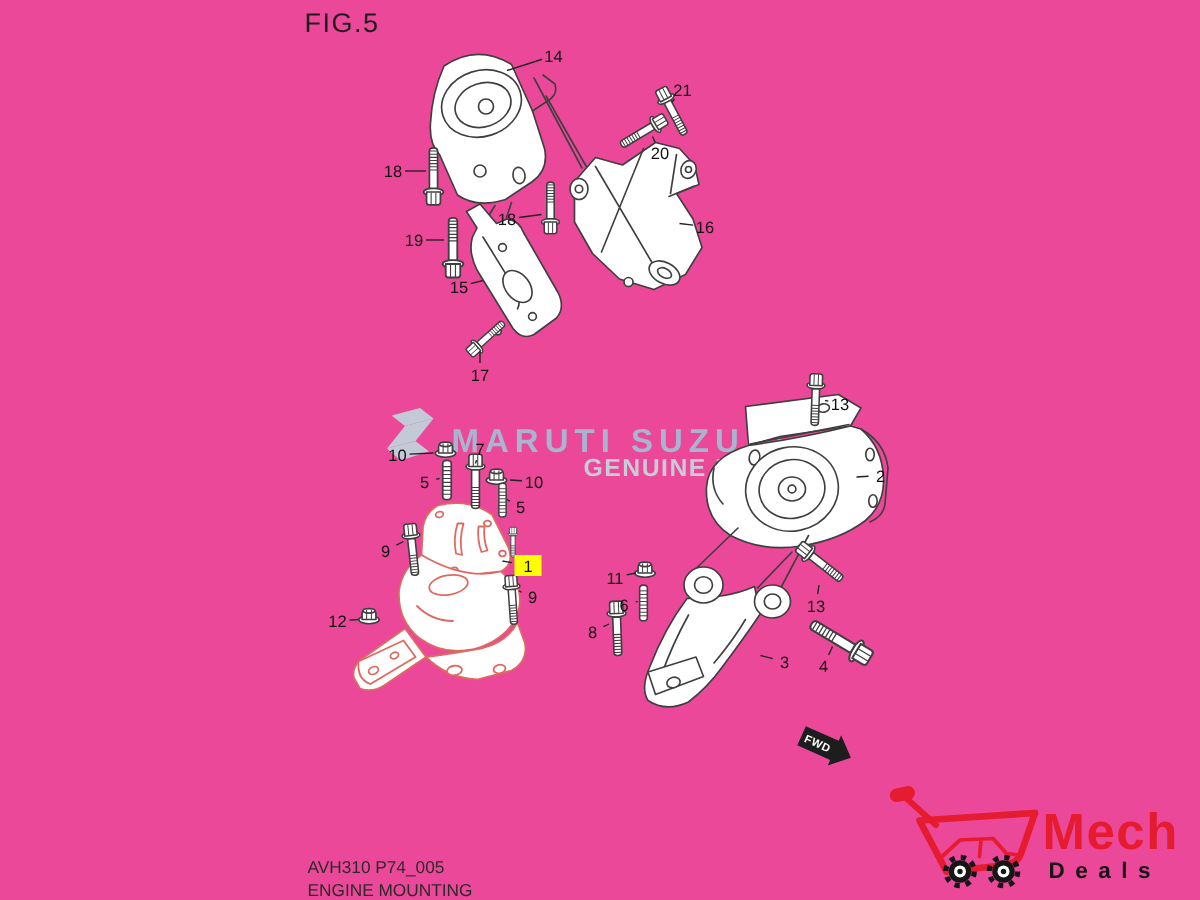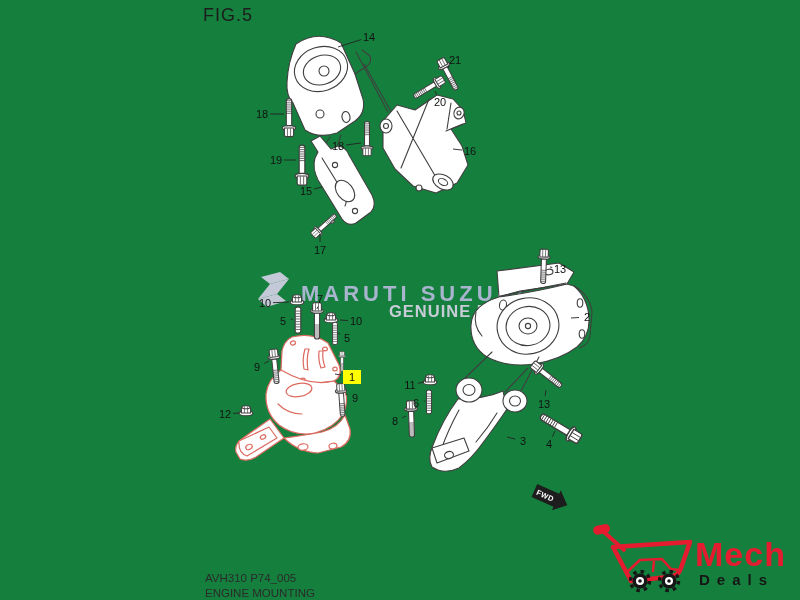--- a/index.html
+++ b/index.html
@@ -1,16 +1,16 @@
 <!DOCTYPE html>
 <html><head>
 <meta charset="utf-8">
 <style>
   html,body{margin:0;padding:0;background:#ffffff;}
-  .page{position:relative;width:800px;height:600px;background:#15803d;overflow:hidden;
+  .page{position:relative;width:800px;height:600px;background:#ec4899;overflow:hidden;
         font-family:"Liberation Sans",sans-serif;}
   svg{display:block;}
   
   .ln  {fill:none;stroke:#3f3f3f;stroke-width:1.1;stroke-linejoin:round;stroke-linecap:round;}
   .lnf {fill:#ffffff;stroke:#3f3f3f;stroke-width:1.1;stroke-linejoin:round;}
   .thr {fill:none;stroke:#3f3f3f;stroke-width:0.7;}
   .rd  {fill:none;stroke:#dd6a60;stroke-width:1.2;stroke-linejoin:round;stroke-linecap:round;}
   .rdf {fill:#ffffff;stroke:#dd6a60;stroke-width:1.2;stroke-linejoin:round;}
   
   .figtitle{font:18px "Liberation Sans",sans-serif;fill:#1c1c1c;letter-spacing:1px;}

